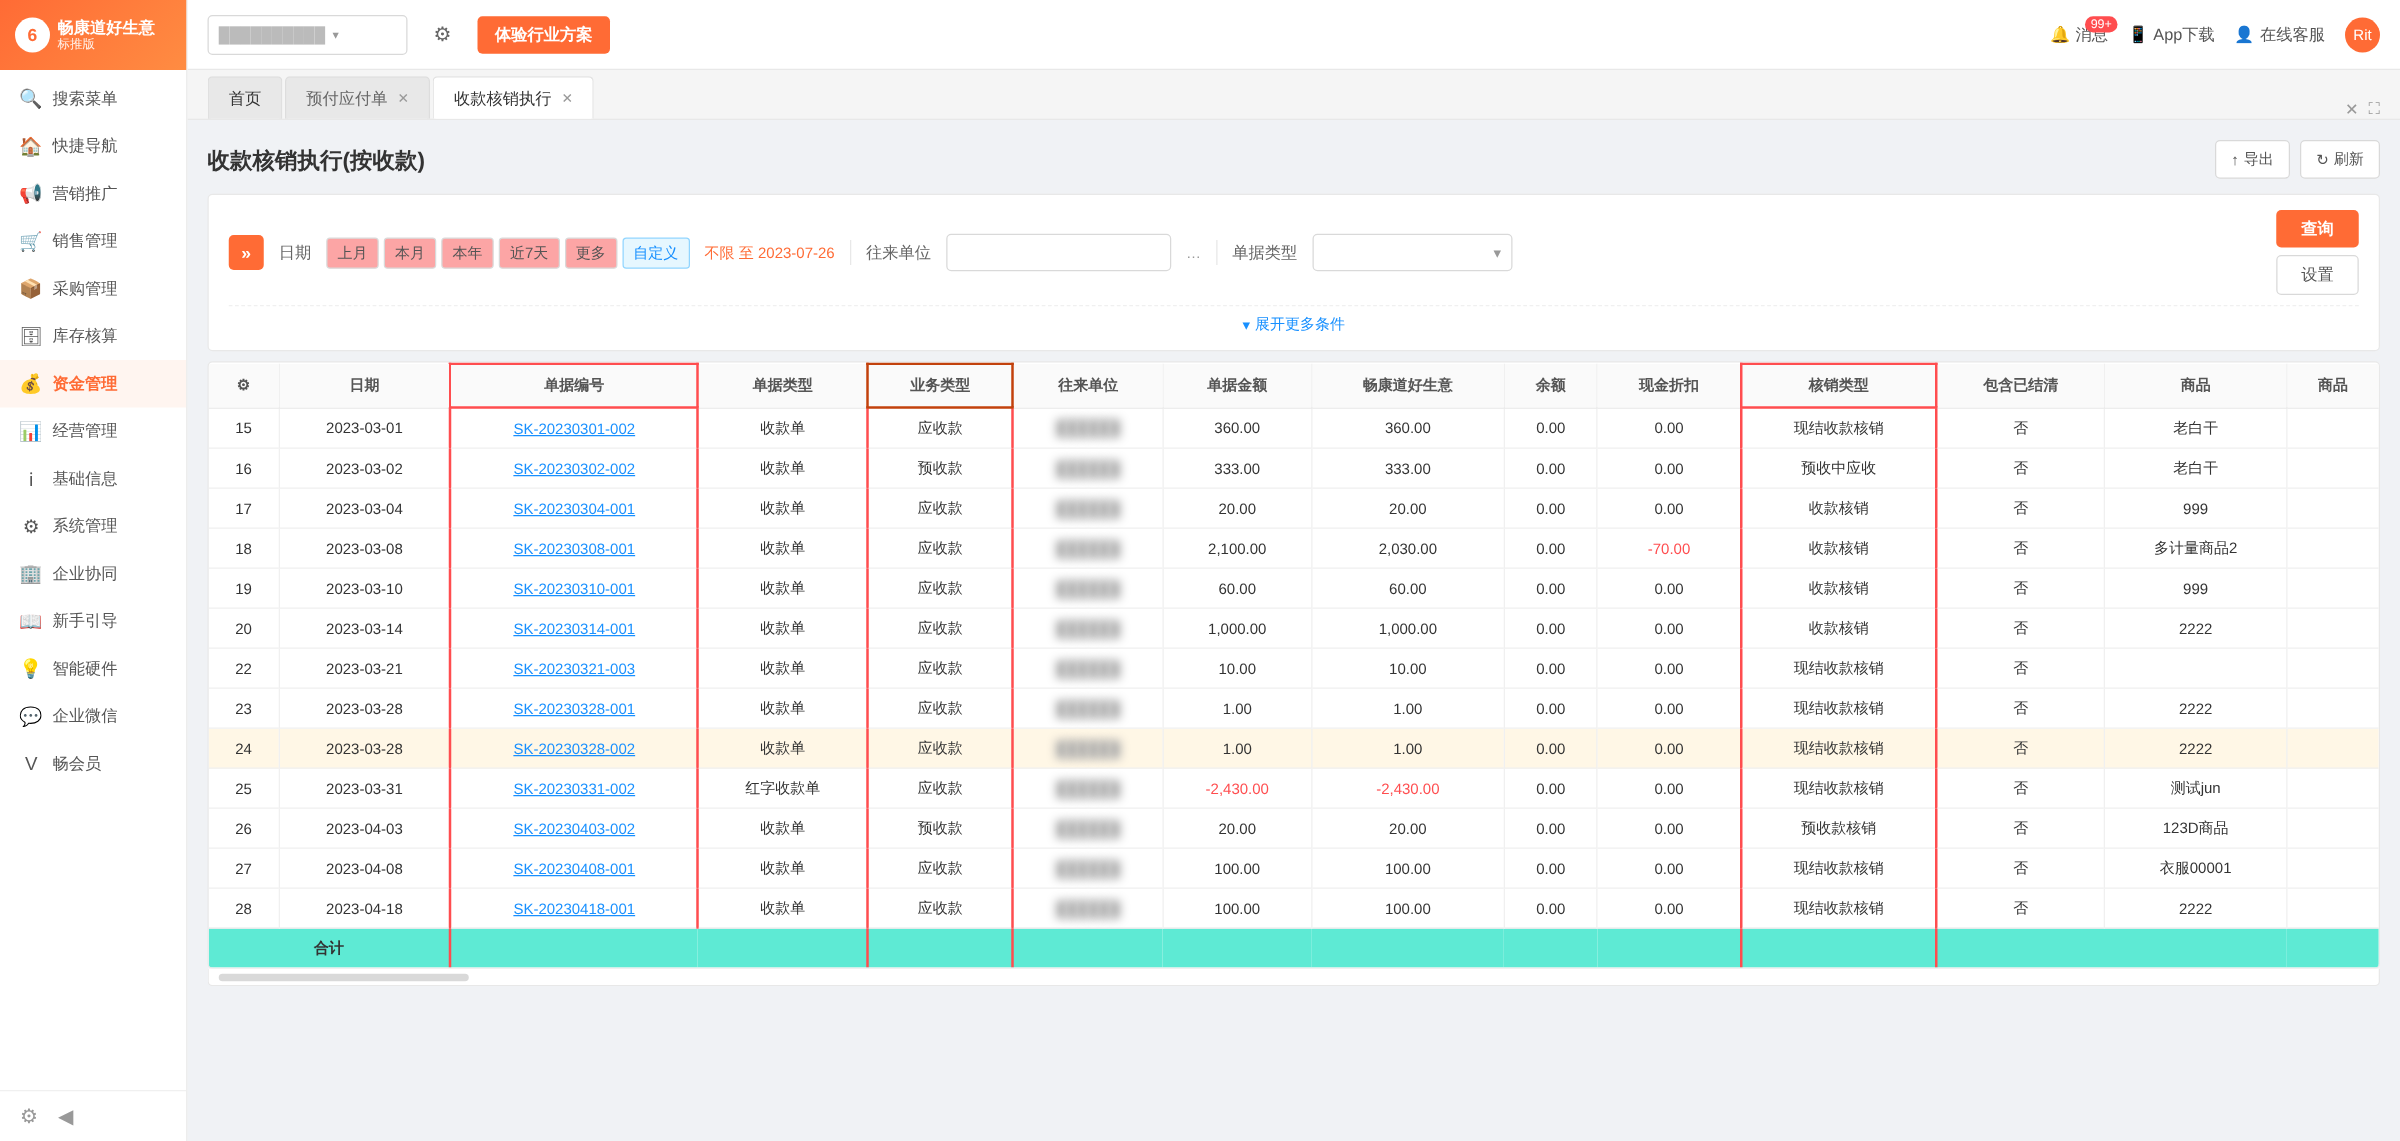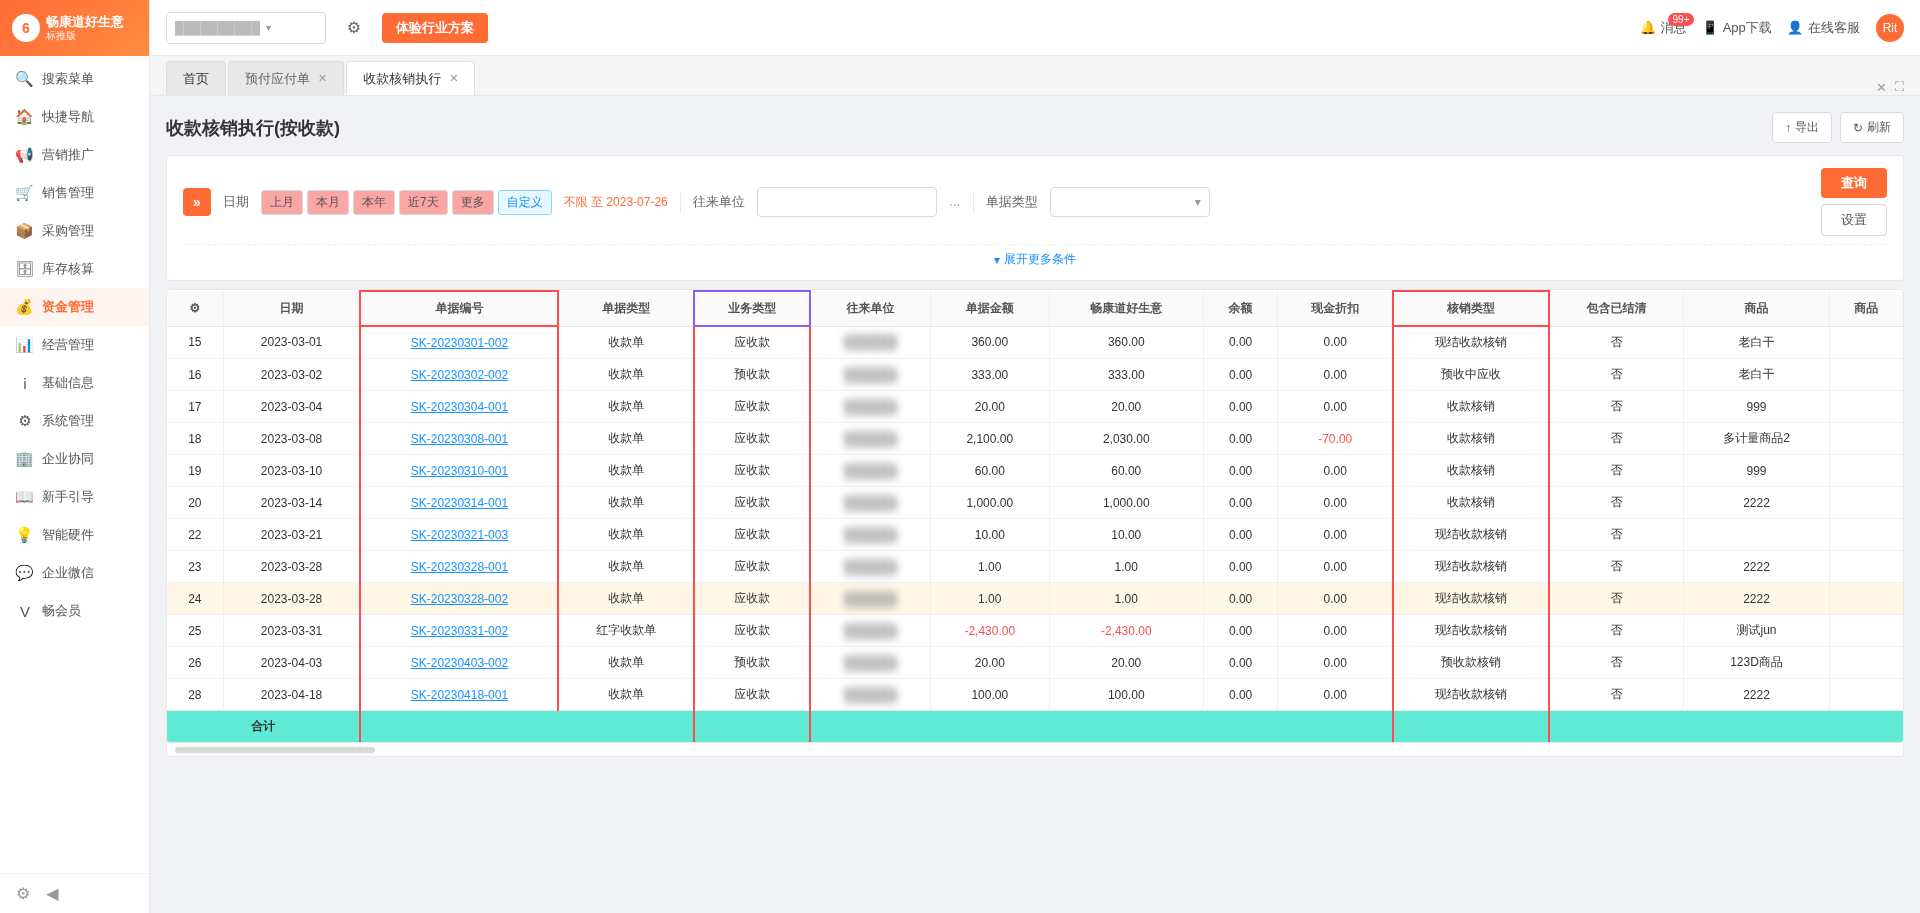--- a/index.html
+++ b/index.html
@@ -267,21 +267,21 @@
     </div>
 
     <div class="table-wrap">
       <table>
         <thead>
           <tr>
             <th>⚙</th>
             <th>日期</th>
             <th style="border:2px solid #ff4d4f;">单据编号</th>
             <th>单据类型</th>
-            <th style="border:2px solid #8b5cf6;">业务类型</th>
+            <th style="border:2px solid #c2410c;">业务类型</th>
             <th>往来单位</th>
             <th>单据金额</th>
             <th>畅康道好生意</th>
             <th>余额</th>
             <th>现金折扣</th>
             <th style="border:2px solid #ff4d4f;">核销类型</th>
             <th>包含已结清</th>
             <th>商品</th>
             <th>商品</th>
           </tr>
@@ -457,20 +457,36 @@
               <td>20.00</td>
               <td>20.00</td>
               <td>0.00</td>
               <td>0.00</td>
               <td style="border-left: 2px solid rgb(255, 77, 79); border-right: 2px solid rgb(255, 77, 79);">预收款核销</td>
               <td>否</td>
               <td>123D商品</td>
               <td></td>
             </tr>
             <tr>
+              <td>27</td>
+              <td>2023-04-08</td>
+              <td class="link" style="border-left: 2px solid rgb(255, 77, 79); border-right: 2px solid rgb(255, 77, 79);">SK-20230408-001</td>
+              <td>收款单</td>
+              <td style="border-left: 2px solid rgb(255, 77, 79); border-right: 2px solid rgb(255, 77, 79);">应收款</td>
+              <td class="blurred">██████</td>
+              <td>100.00</td>
+              <td>100.00</td>
+              <td>0.00</td>
+              <td>0.00</td>
+              <td style="border-left: 2px solid rgb(255, 77, 79); border-right: 2px solid rgb(255, 77, 79);">现结收款核销</td>
+              <td>否</td>
+              <td>衣服00001</td>
+              <td></td>
+            </tr>
+            <tr>
               <td>28</td>
               <td>2023-04-18</td>
               <td class="link" style="border-left: 2px solid rgb(255, 77, 79); border-right: 2px solid rgb(255, 77, 79);">SK-20230418-001</td>
               <td>收款单</td>
               <td style="border-left: 2px solid rgb(255, 77, 79); border-right: 2px solid rgb(255, 77, 79);">应收款</td>
               <td class="blurred">██████</td>
               <td>100.00</td>
               <td>100.00</td>
               <td>0.00</td>
               <td>0.00</td>

